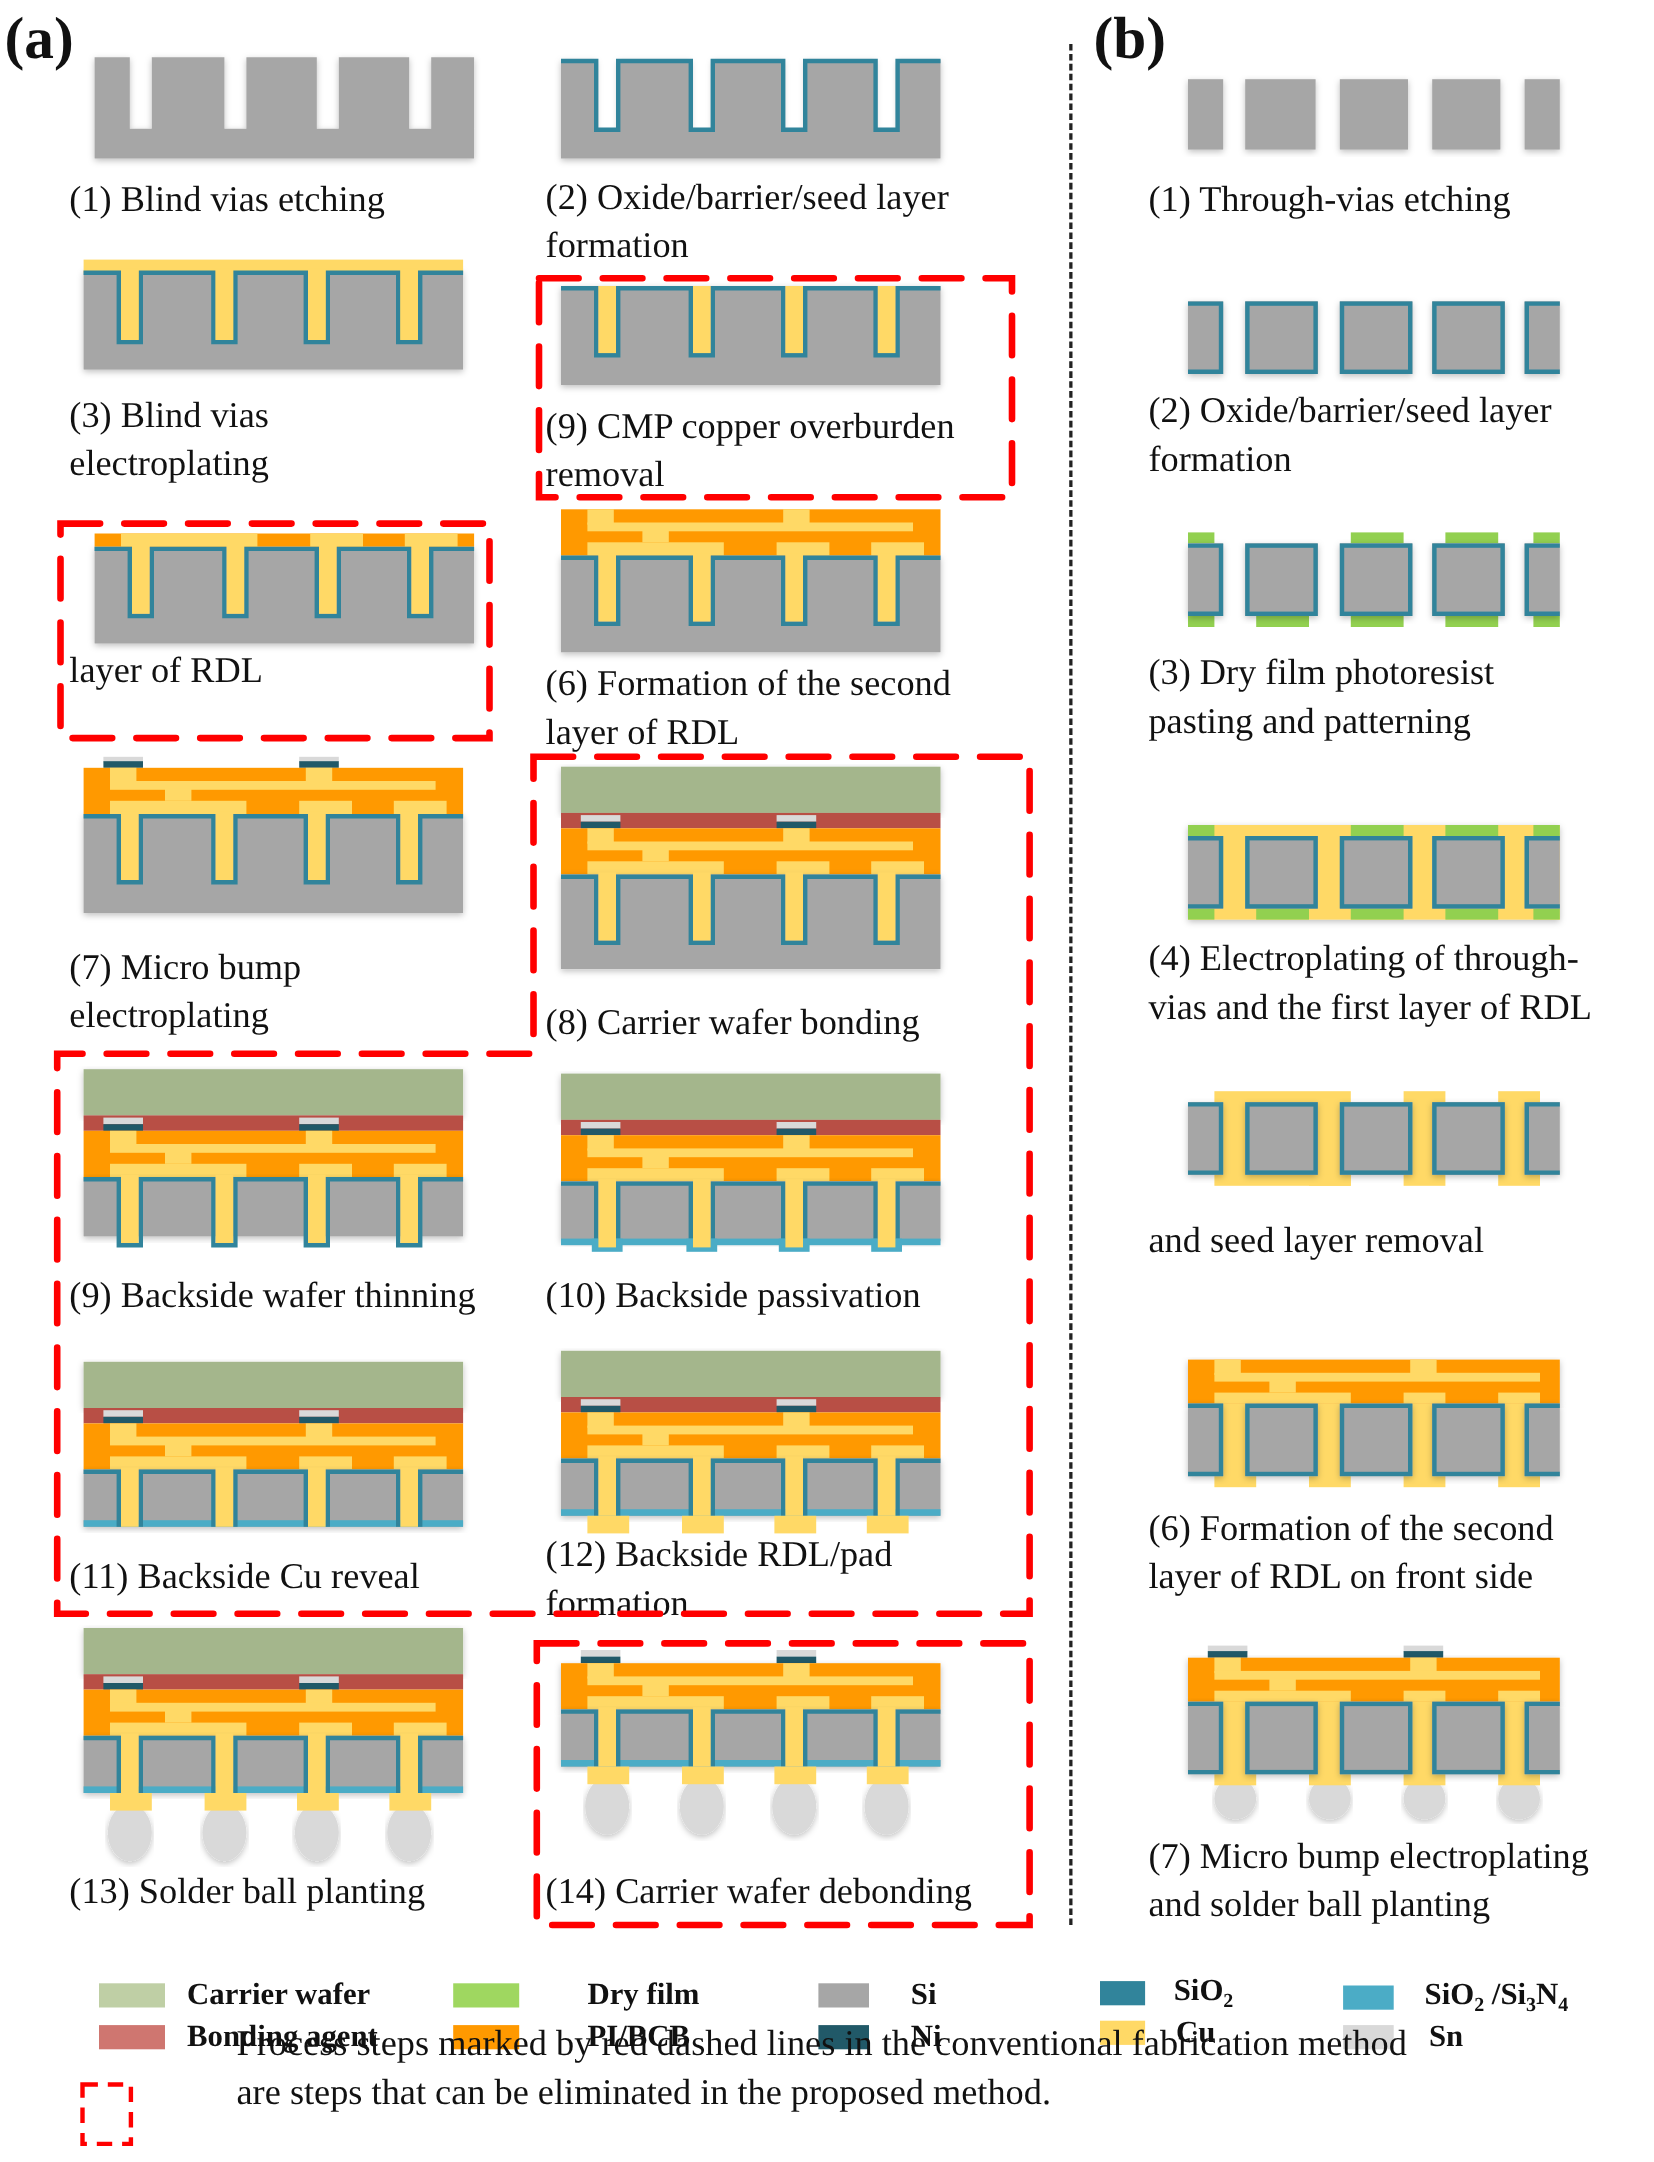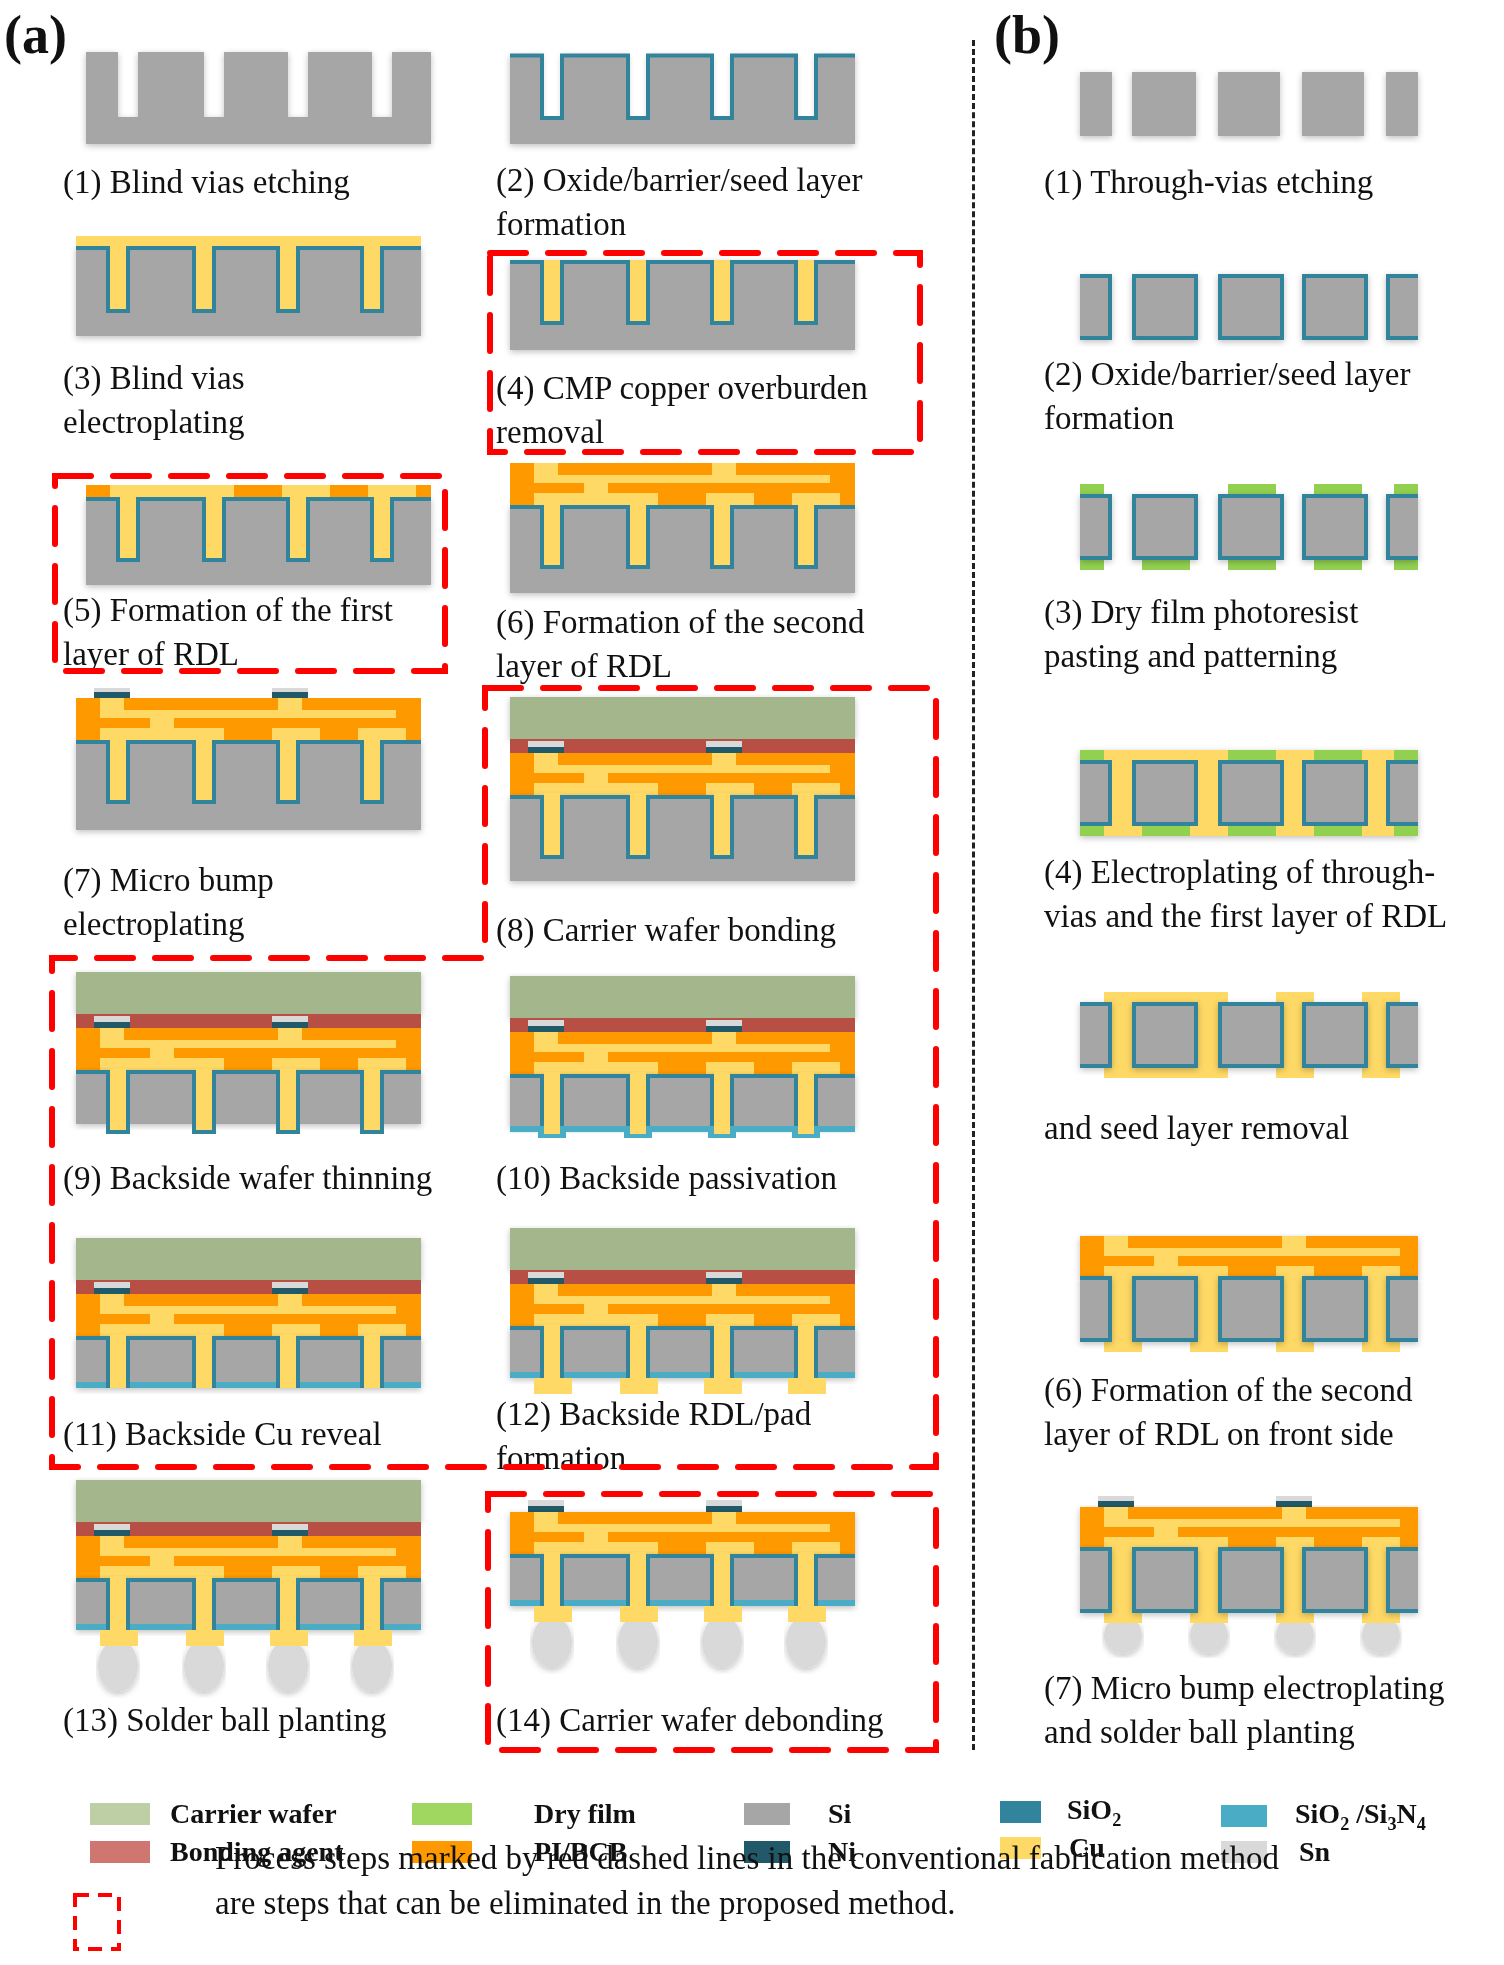--- a/index.html
+++ b/index.html
@@ -62,38 +62,37 @@
 
 <svg class="dg" style="left:510px;top:260px" width="345" height="92">
   <rect x="0" y="0" width="345" height="90" fill="#a6a6a6" filter="url(#sh)"></rect>
   <path d="M0 2 H32 V63 H52 V2 H118 V63 H138 V2 H202 V63 H222 V2 H286 V63 H306 V2 H345" fill="none" stroke="#31849b" stroke-width="4"></path>
   <rect x="34" y="0" width="16" height="61" fill="#ffd966"></rect>
   <rect x="120" y="0" width="16" height="61" fill="#ffd966"></rect>
   <rect x="204" y="0" width="16" height="61" fill="#ffd966"></rect>
   <rect x="288" y="0" width="16" height="61" fill="#ffd966"></rect>
 </svg>
 <div class="lbl" style="left:496px;top:366px">
-  <div>(4) CMP copper overburden</div>
+  <div>(9) CMP copper overburden</div>
   <div>removal</div>
 </div>
 
 <svg class="dg" style="left:86px;top:485px" width="345" height="102">
   <rect x="0" y="12" width="345" height="88" fill="#a6a6a6" filter="url(#sh)"></rect>
   <rect x="0" y="0" width="345" height="12" fill="#ff9900"></rect>
   <rect x="24" y="0" width="124" height="12" fill="#ffd966"></rect>
   <rect x="196" y="0" width="48" height="12" fill="#ffd966"></rect>
   <rect x="282" y="0" width="48" height="12" fill="#ffd966"></rect>
   <path d="M0 14 H32 V75 H52 V14 H118 V75 H138 V14 H202 V75 H222 V14 H286 V75 H306 V14 H345" fill="none" stroke="#31849b" stroke-width="4"></path>
   <rect x="34" y="10" width="16" height="63" fill="#ffd966"></rect>
   <rect x="120" y="10" width="16" height="63" fill="#ffd966"></rect>
   <rect x="204" y="10" width="16" height="63" fill="#ffd966"></rect>
   <rect x="288" y="10" width="16" height="63" fill="#ffd966"></rect>
 </svg>
 <div class="lbl" style="left:63px;top:588px">
-  <div>(5) Formation of the first</div>
   <div>layer of RDL</div>
 </div>
 
 <svg class="dg" style="left:510px;top:463px" width="345" height="132">
   <rect x="0" y="42" width="345" height="88" fill="#a6a6a6" filter="url(#sh)"></rect>
   <rect x="0" y="0" width="345" height="42" fill="#ff9900"></rect>
   <rect x="24" y="0" width="24" height="14" fill="#ffd966"></rect>
   <rect x="202" y="0" width="24" height="14" fill="#ffd966"></rect>
   <rect x="24" y="12" width="296" height="8" fill="#ffd966"></rect>
   <rect x="74" y="18" width="24" height="12" fill="#ffd966"></rect>

